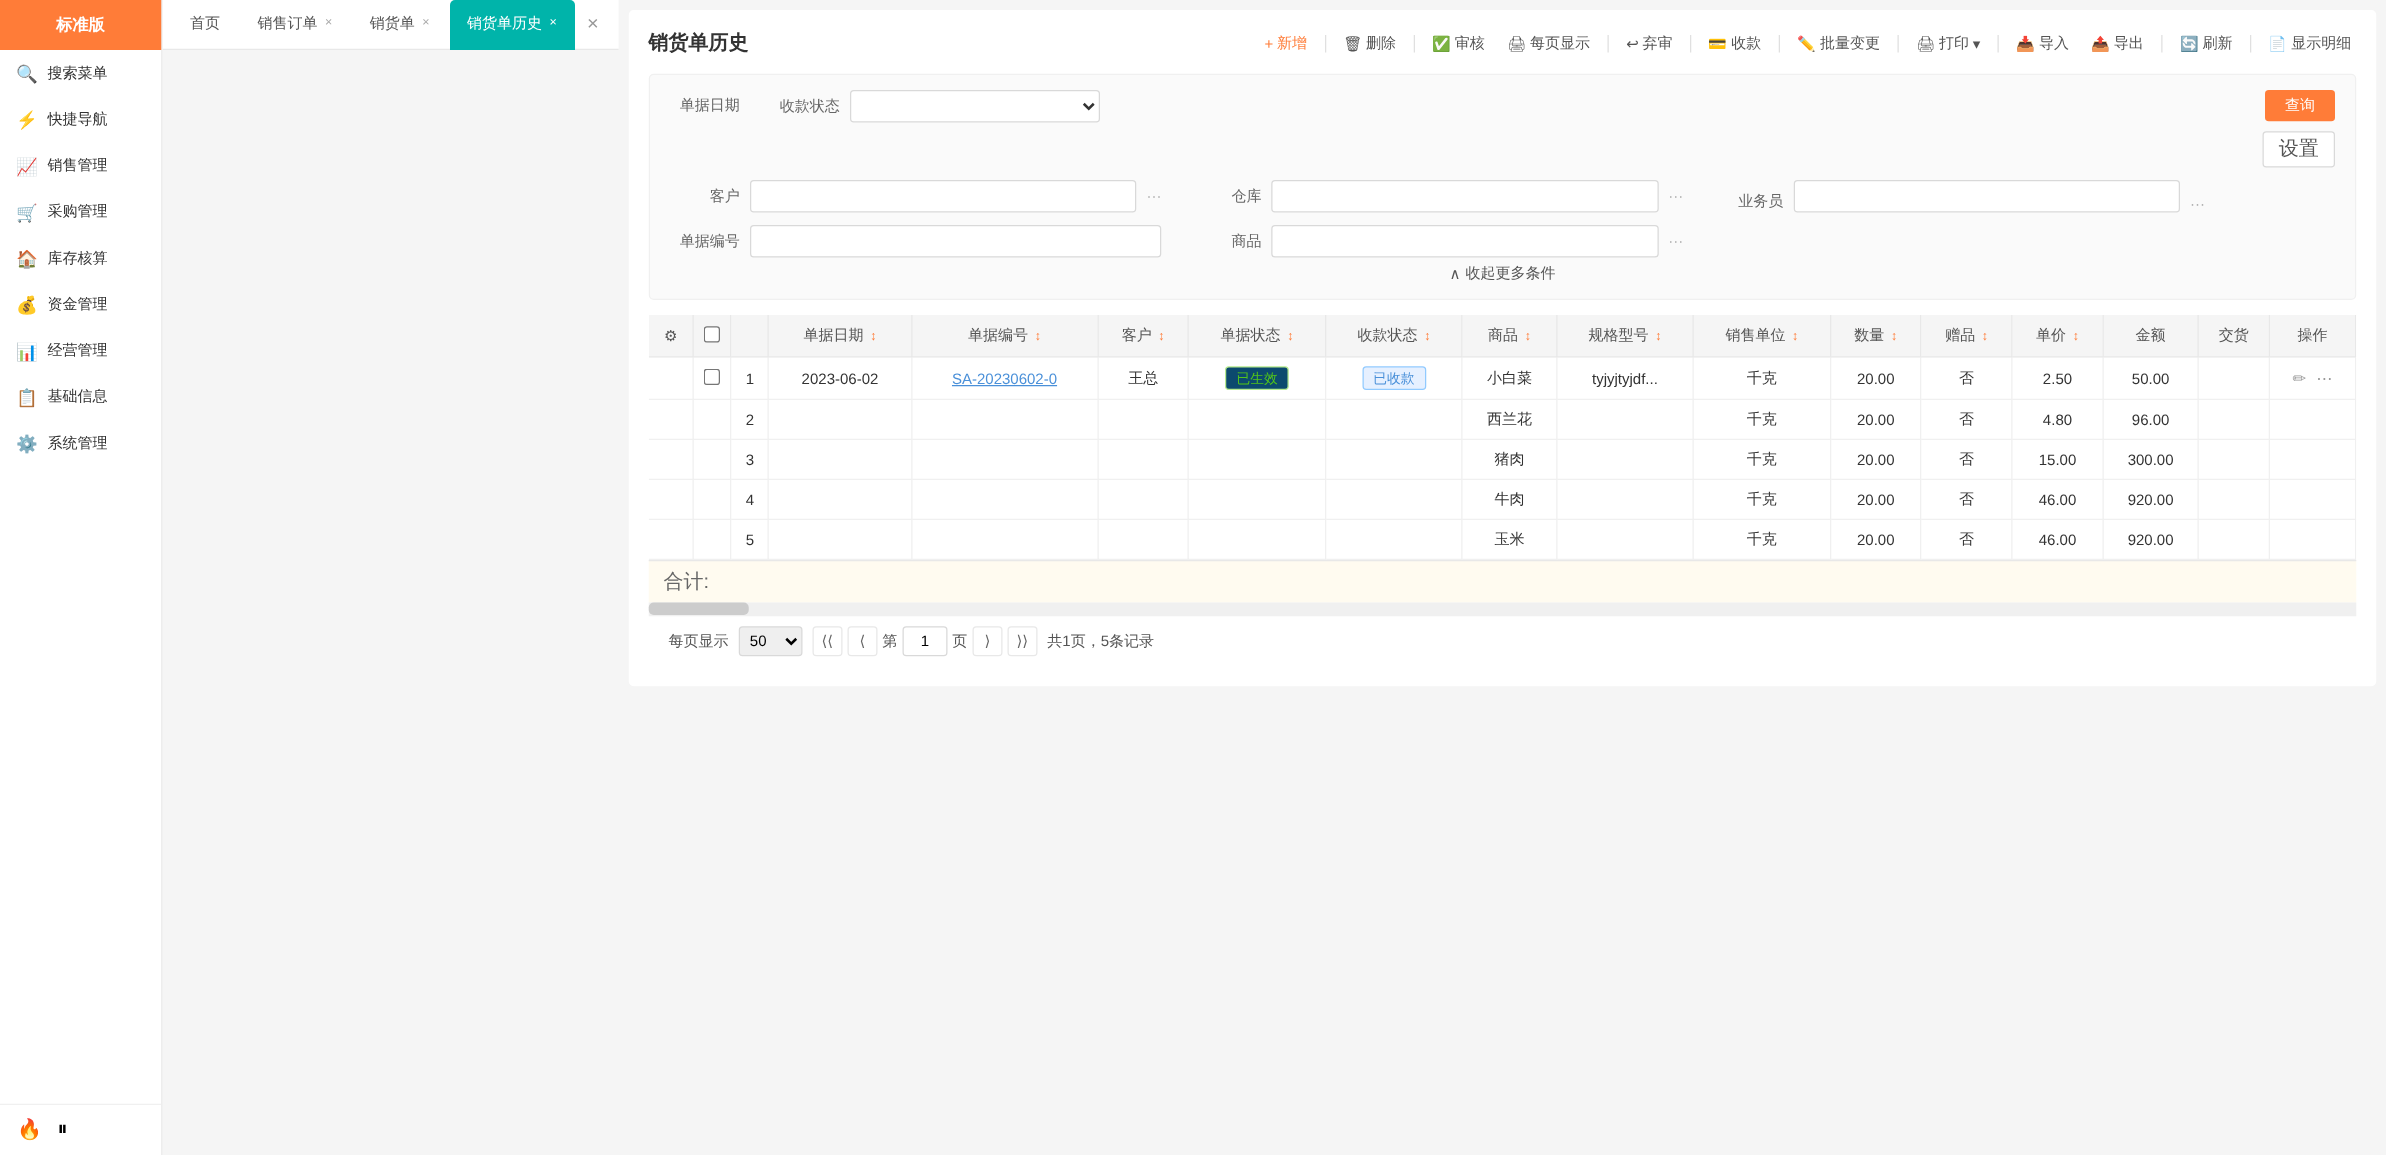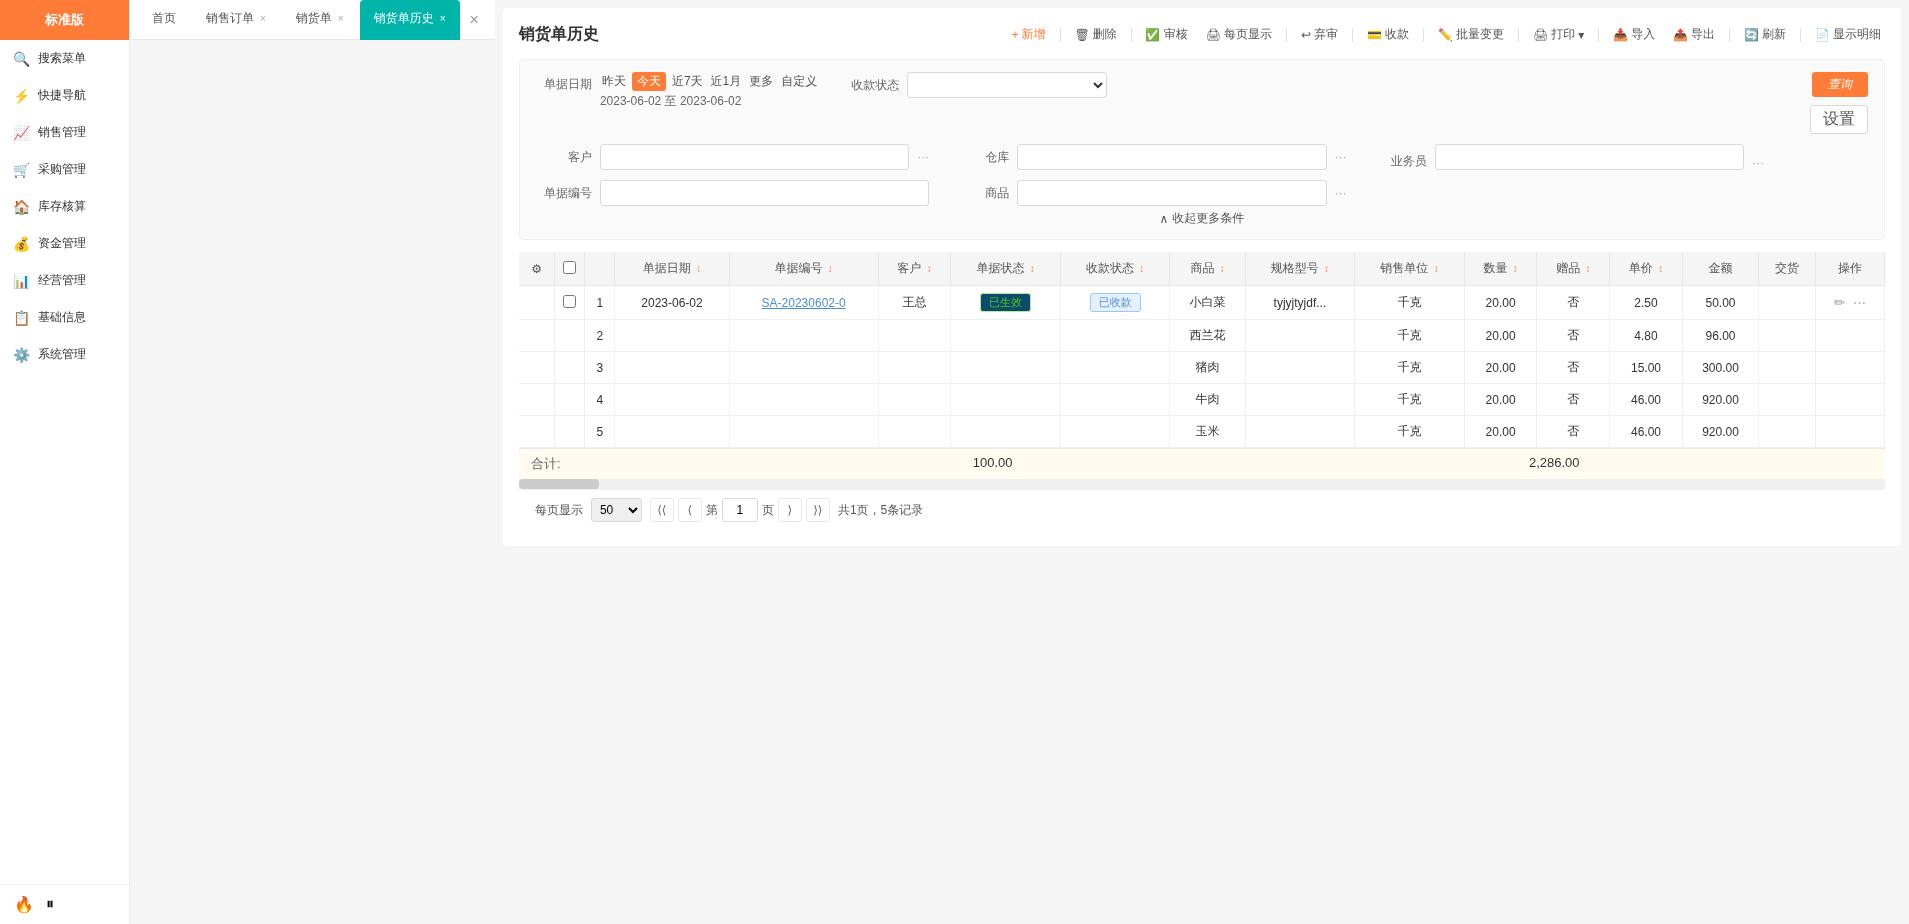--- a/index.html
+++ b/index.html
@@ -41,42 +41,42 @@
     .filter-date-group { display: flex; flex-direction: column; gap: 2px; }
     .date-shortcuts { display: flex; gap: 4px; align-items: center; }
     .date-shortcut { cursor: pointer; color: #555; font-size: 12px; padding: 1px 2px; }
     .date-shortcut.active { background: #ff7c38; color: #fff; border-radius: 3px; padding: 1px 5px; }
     .date-input { display: flex; align-items: center; gap: 4px; }
     .filter-input { border: 1px solid #d9d9d9; border-radius: 3px; height: 26px; padding: 0 6px; font-size: 12px; color: #333; background: #fff; min-width: 120px; }
     .filter-select { border: 1px solid #d9d9d9; border-radius: 3px; height: 26px; padding: 0 6px; font-size: 12px; color: #333; background: #fff; min-width: 200px; }
     .filter-more-btn { display: flex; align-items: center; gap: 4px; cursor: pointer; color: #555; font-size: 12px; justify-content: center; margin-top: 4px; }
     .filter-dotdot { color: #aaa; font-size: 12px; cursor: pointer; }
     .date-range { font-size: 12px; color: #666; }
-    .query-btn { background: #ff7c38; color: #fff; border: none; border-radius: 3px; padding: 4px 16px; cursor: pointer; font-size: 12px; font-style: italic; }
+    .query-btn { background: #ff7c38; color: #fff; border: none; border-radius: 3px; padding: 4px 16px; cursor: pointer; font-size: 12px; }
     .set-btn { background: #fff; color: #555; border: 1px solid #d9d9d9; border-radius: 3px; padding: 3px 12px; cursor: pointer; font-size: 16px; margin-top: 4px; display: block; }
 
     
     .table-wrapper { overflow-x: auto; }
     table { width: 100%; border-collapse: collapse; font-size: 12px; }
     thead tr { background: #f5f5f5; }
     thead th { padding: 8px 6px; color: #555; font-weight: normal; border-bottom: 1px solid #e8e8e8; border-right: 1px solid #e8e8e8; text-align: center; white-space: nowrap; }
     tbody tr { background: #fff; }
     tbody td { padding: 7px 6px; border-bottom: 1px solid #f0f0f0; border-right: 1px solid #f0f0f0; text-align: center; color: #333; }
     .col-icon { width: 36px; }
     .col-check { width: 30px; }
     .sort-icon { color: #ff7c38; font-size: 10px; margin-left: 2px; }
     .status-badge { display: inline-block; border-radius: 3px; padding: 1px 8px; font-size: 11px; }
     .status-effective { background: #0c4a6e; color: #52c41a; border: 1px solid #b7eb8f; }
     .status-collected { background: #e6f0ff; color: #4a90d9; border: 1px solid #91caff; }
     .link-text { color: #4a90d9; cursor: pointer; text-decoration: underline; }
     .action-icons { display: flex; gap: 8px; justify-content: center; }
     .action-icon { cursor: pointer; color: #999; font-size: 13px; }
 
     
-    .table-footer { background: #fffbf0; border-top: 1px solid #e8e8e8; padding: 6px 12px; display: flex; align-items: flex-start; font-size: 13px; color: #333; }
+    .table-footer { background: #fffbf0; border-top: 1px solid #e8e8e8; padding: 6px 12px; display: flex; align-items: flex-end; font-size: 16px; color: #333; }
     .footer-label { color: #666; margin-right: 12px; }
     .footer-totals { display: flex; gap: 40px; flex: 1; }
 
     
     .pagination { display: flex; align-items: center; padding: 8px 16px; gap: 8px; background: #fff; font-size: 12px; color: #555; border-top: 1px solid #f0f0f0; }
     .page-size-select { border: 1px solid #d9d9d9; border-radius: 3px; height: 24px; padding: 0 4px; font-size: 12px; }
     .page-nav { display: flex; align-items: center; gap: 4px; }
     .page-nav-btn { width: 24px; height: 24px; display: flex; align-items: center; justify-content: center; cursor: pointer; color: #666; border: 1px solid #e8e8e8; border-radius: 3px; }
     .page-num-input { border: 1px solid #d9d9d9; border-radius: 3px; height: 24px; width: 36px; text-align: center; font-size: 12px; }
 
@@ -219,33 +219,20 @@
           </div>
         </div>
       </div>
 
       <div class="filter-area">
 
         <div style="display:flex; gap:24px; align-items:flex-start; margin-bottom:10px;">
 
           <div style="display:flex; align-items:flex-start; gap:8px;">
             <span class="filter-label" style="padding-top:4px;">单据日期</span>
-            <div class="filter-date-group">
-              <div class="date-shortcuts">
-                <span class="date-shortcut">昨天</span>
-                <span class="date-shortcut active">今天</span>
-                <span class="date-shortcut">近7天</span>
-                <span class="date-shortcut">近1月</span>
-                <span class="date-shortcut">更多</span>
-                <span class="date-shortcut">自定义</span>
-              </div>
-              <div class="date-input">
-                <span class="date-range">2023-06-02 至 2023-06-02</span>
-              </div>
-            </div>
           </div>
 
 
           <div style="display:flex; align-items:center; gap:8px; flex:1;">
             <span class="filter-label">收款状态</span>
             <select class="filter-select">
               <option></option>
             </select>
           </div>
 
@@ -452,27 +439,20 @@
     <td>920.00</td>
     <td></td>
     <td></td>
   </tr>
             </tbody>
         </table>
       </div>
 
       <div class="table-footer">
         <span class="footer-label">合计:</span>
-        <div class="footer-totals">
-          <div style="flex:1;"></div>
-          <div style="flex:1; text-align:center;">100.00</div>
-          <div style="flex:0.5;"></div>
-          <div style="flex:1; text-align:right;">2,286.00</div>
-          <div style="flex:1;"></div>
-        </div>
       </div>
 
       <div class="scrollbar-area">
         <div class="scrollbar-thumb"></div>
       </div>
 
       <div class="pagination">
         <span>每页显示</span>
         <select class="page-size-select">
           <option>50</option>

